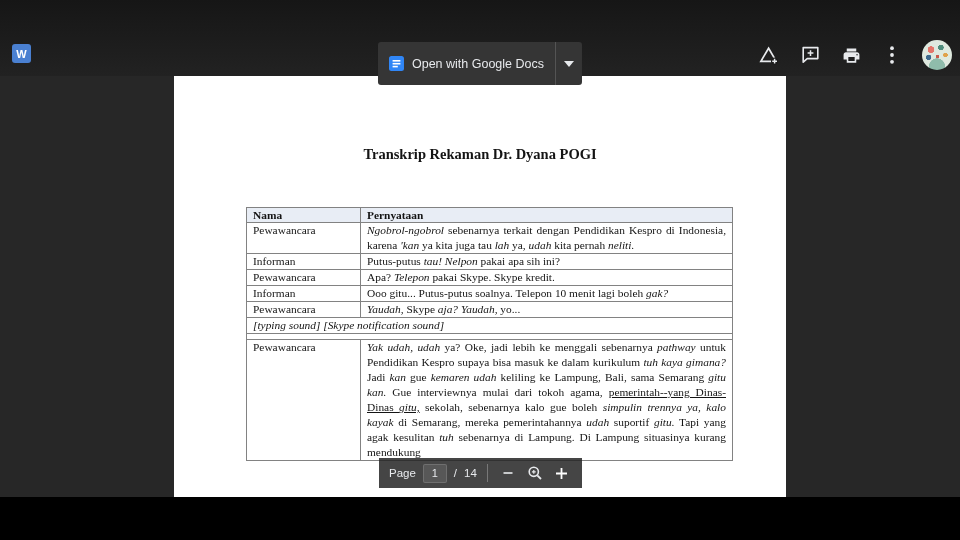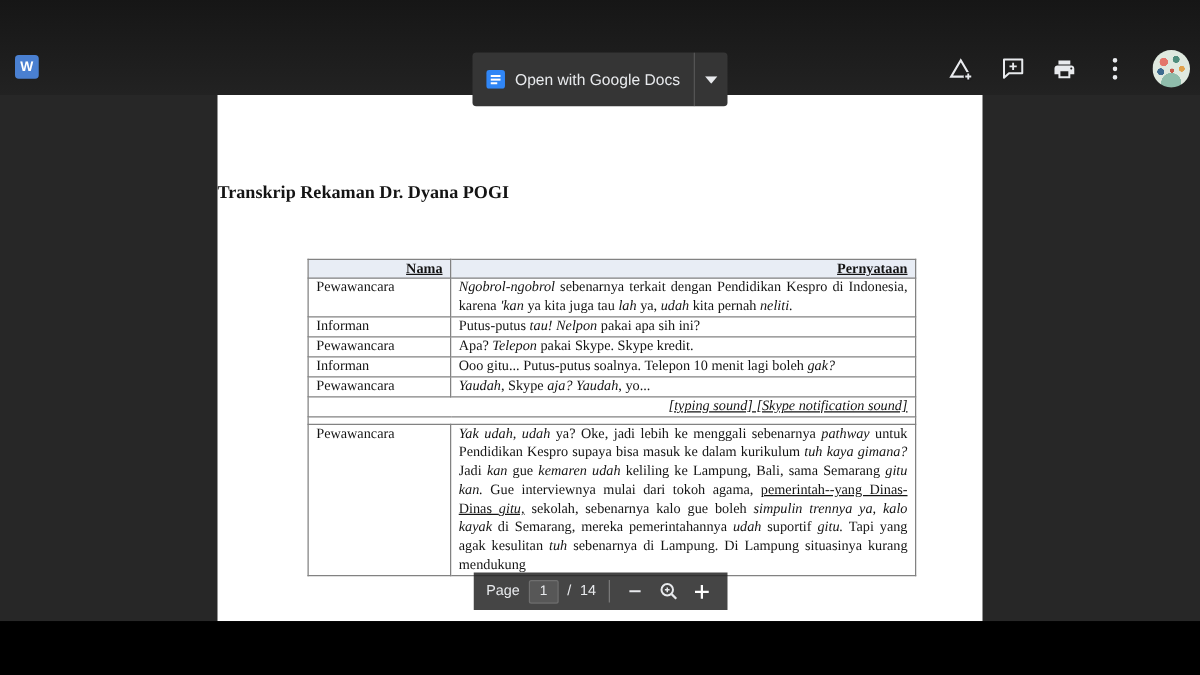--- a/index.html
+++ b/index.html
@@ -31,35 +31,35 @@
       radial-gradient(circle at 78% 50%, #e0a24c 0 8%, transparent 9%),
       radial-gradient(circle at 22% 58%, #3d6b8f 0 9%, transparent 10%),
       radial-gradient(circle at 52% 55%, #c95b4c 0 7%, transparent 8%),
       radial-gradient(circle at 50% 88%, #8fbcab 0 26%, transparent 27%),
       #dfe9df;}
 
   
   .viewer{position:absolute;top:76px;left:0;right:0;bottom:43px;background:#272727;overflow:hidden;}
   .page{width:612px;height:100%;margin:0 auto;background:#fff;color:#141414;
         font-family:"Liberation Serif",serif;position:relative;}
-  .doc-title{margin:0;padding-top:70px;font-size:14.5px;font-weight:bold;}
+  .doc-title{margin:0;padding-top:70px;text-align:center;font-size:14.5px;font-weight:bold;}
   .doc-body{margin:0 53px 0 72px;}
   .doc-meta{margin-top:44px;}
   .meta-row{font-size:12.3px;font-style:italic;margin-bottom:14px;line-height:14px;}
   .meta-label{display:inline-block;width:66px;font-weight:bold;}
   .meta-colon{display:inline-block;width:10px;}
   .meta-row:first-child .meta-value{font-weight:bold;}
 
   table.transcript{border-collapse:collapse;width:487px;margin-top:12px;
                    font-size:11.4px;line-height:15px;table-layout:fixed;}
   table.transcript th,table.transcript td{border:1px solid #828282;padding:0 6px;vertical-align:top;}
-  table.transcript thead th{background:#e8edf5;font-weight:bold;text-align:right;height:14px;line-height:14px;text-decoration:underline;}
+  table.transcript thead th{background:#e8edf5;font-weight:bold;text-align:left;height:14px;line-height:14px;}
   td.col-name{width:89px;}
   td.statement{text-align:justify;}
-  td.merged{text-align:right;text-decoration:underline;}
+  td.merged{text-align:left;}
   td.spacer{height:5px;padding:0;}
 
   
   .page-toolbar{position:absolute;left:379px;top:458px;height:30px;z-index:20;
                 background:rgba(33,33,33,.84);border-radius:0;display:flex;align-items:center;
                 color:#e8eaed;font-size:11.5px;padding:0 10px;gap:7px;}
   .page-input{min-width:18px;height:17px;line-height:17px;text-align:center;border-radius:2px;
               background:rgba(255,255,255,.10);border:1px solid rgba(255,255,255,.14);
               font-size:11px;cursor:text;padding:0 2px;}
   .tb-div{width:1px;height:18px;background:rgba(255,255,255,.28);margin:0 3px;}

